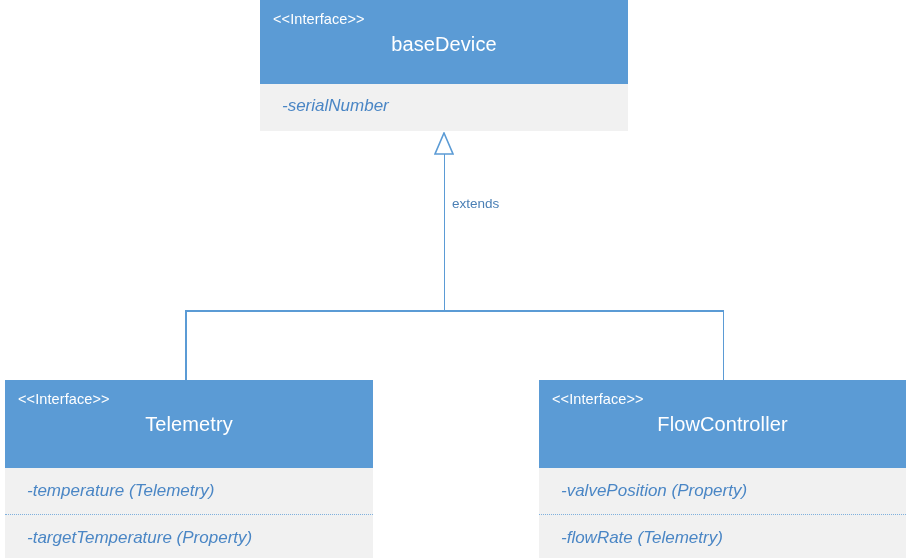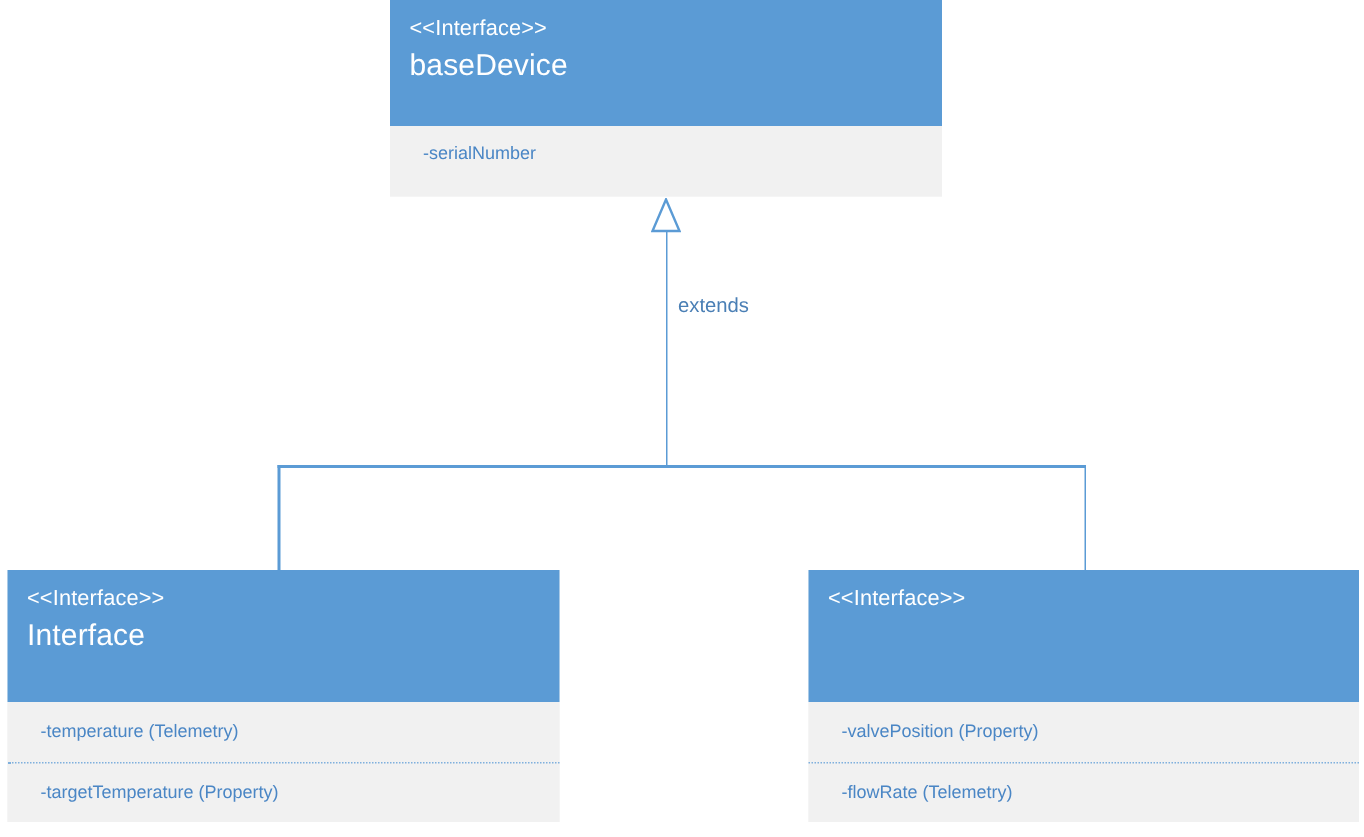--- a/index.html
+++ b/index.html
@@ -36,33 +36,35 @@
     line-height: 1.55;
     color: #ffffff;
     letter-spacing: 0.1px;
   }
 
   .class-name {
     font-size: 20px;
     line-height: 1.45;
     color: #ffffff;
     letter-spacing: 0.1px;
+    text-align: center;
   }
 
   .class-body {
     background: #f1f1f1;
     padding: 0;
   }
 
   .attribute {
-    font-size: 12px;
+    font-size: 17px;
     color: #4a86c5;
     padding: 12px 0 12px 22px;
     line-height: 1.3;
     white-space: nowrap;
+    font-style: italic;
   }
 
   .attribute + .attribute {
     border-top: 1px dotted #7fb0dd;
   }
 
   
   #class-basedevice {
     left: 260px;
     top: 0px;
@@ -161,31 +163,32 @@
   <div class="line line-v" id="stem-main"></div>
   <div class="line line-h" id="bus-horizontal"></div>
   <div class="line line-v" id="drop-left"></div>
   <div class="line line-v" id="drop-right"></div>
 
   <div id="extends-label">extends</div>
 
   <div class="uml-class" id="class-thermostat">
     <div class="class-header">
       <div class="stereotype">&lt;&lt;Interface&gt;&gt;</div>
-      <div class="class-name">Interface</div>
+      <div class="class-name">Telemetry</div>
     </div>
     <div class="class-body">
       <div class="attribute">-temperature (Telemetry)</div>
       <div class="attribute">-targetTemperature (Property)</div>
     </div>
   </div>
 
   <div class="uml-class" id="class-flowcontroller">
     <div class="class-header">
       <div class="stereotype">&lt;&lt;Interface&gt;&gt;</div>
+      <div class="class-name">FlowController</div>
     </div>
     <div class="class-body">
       <div class="attribute">-valvePosition (Property)</div>
       <div class="attribute">-flowRate (Telemetry)</div>
     </div>
   </div>
 
 </div>
 
 </body></html>

